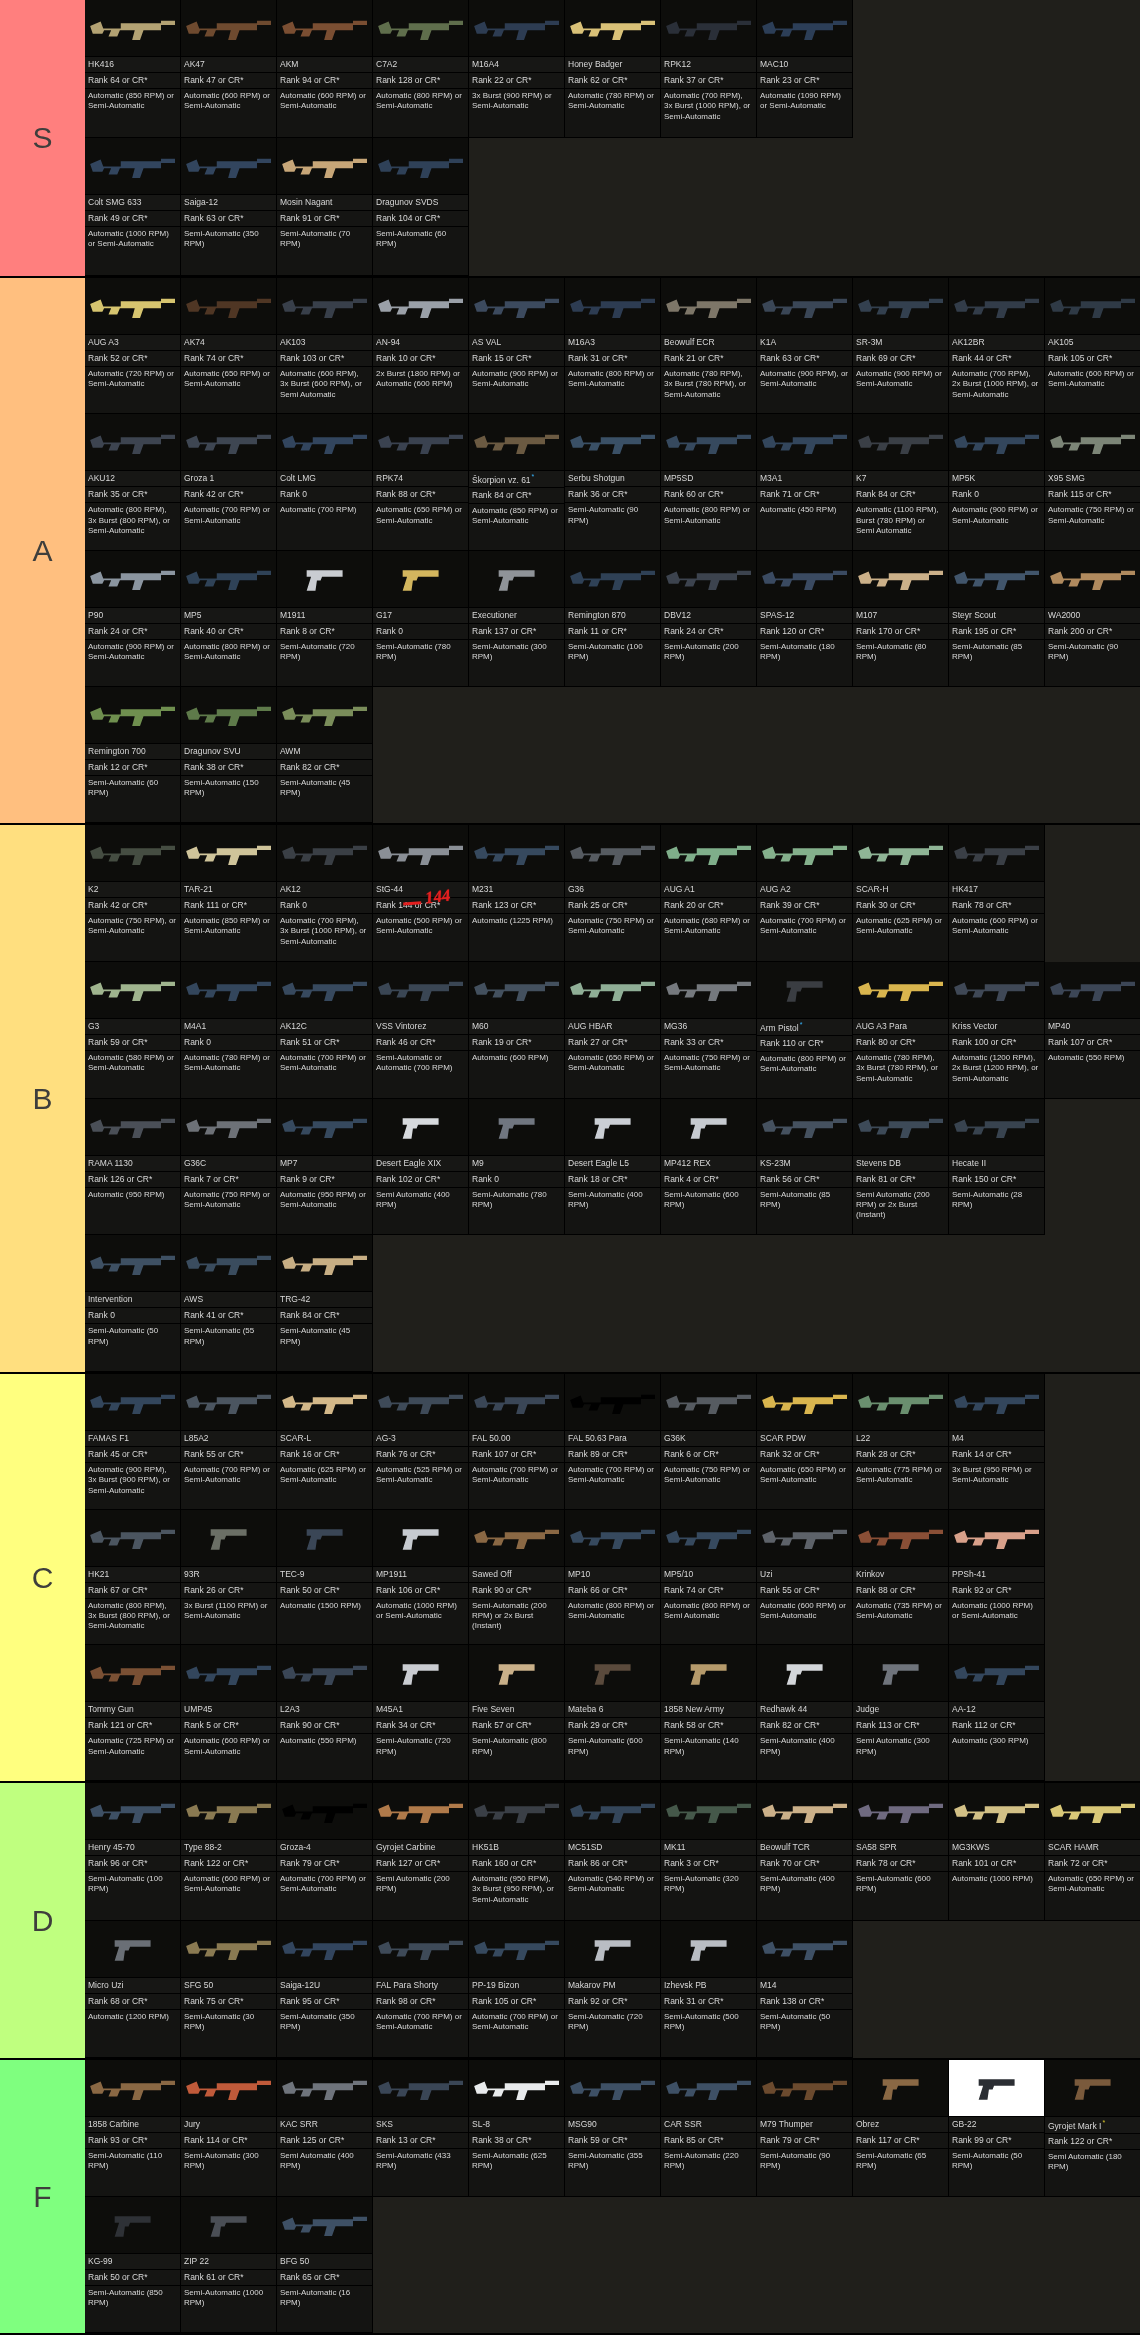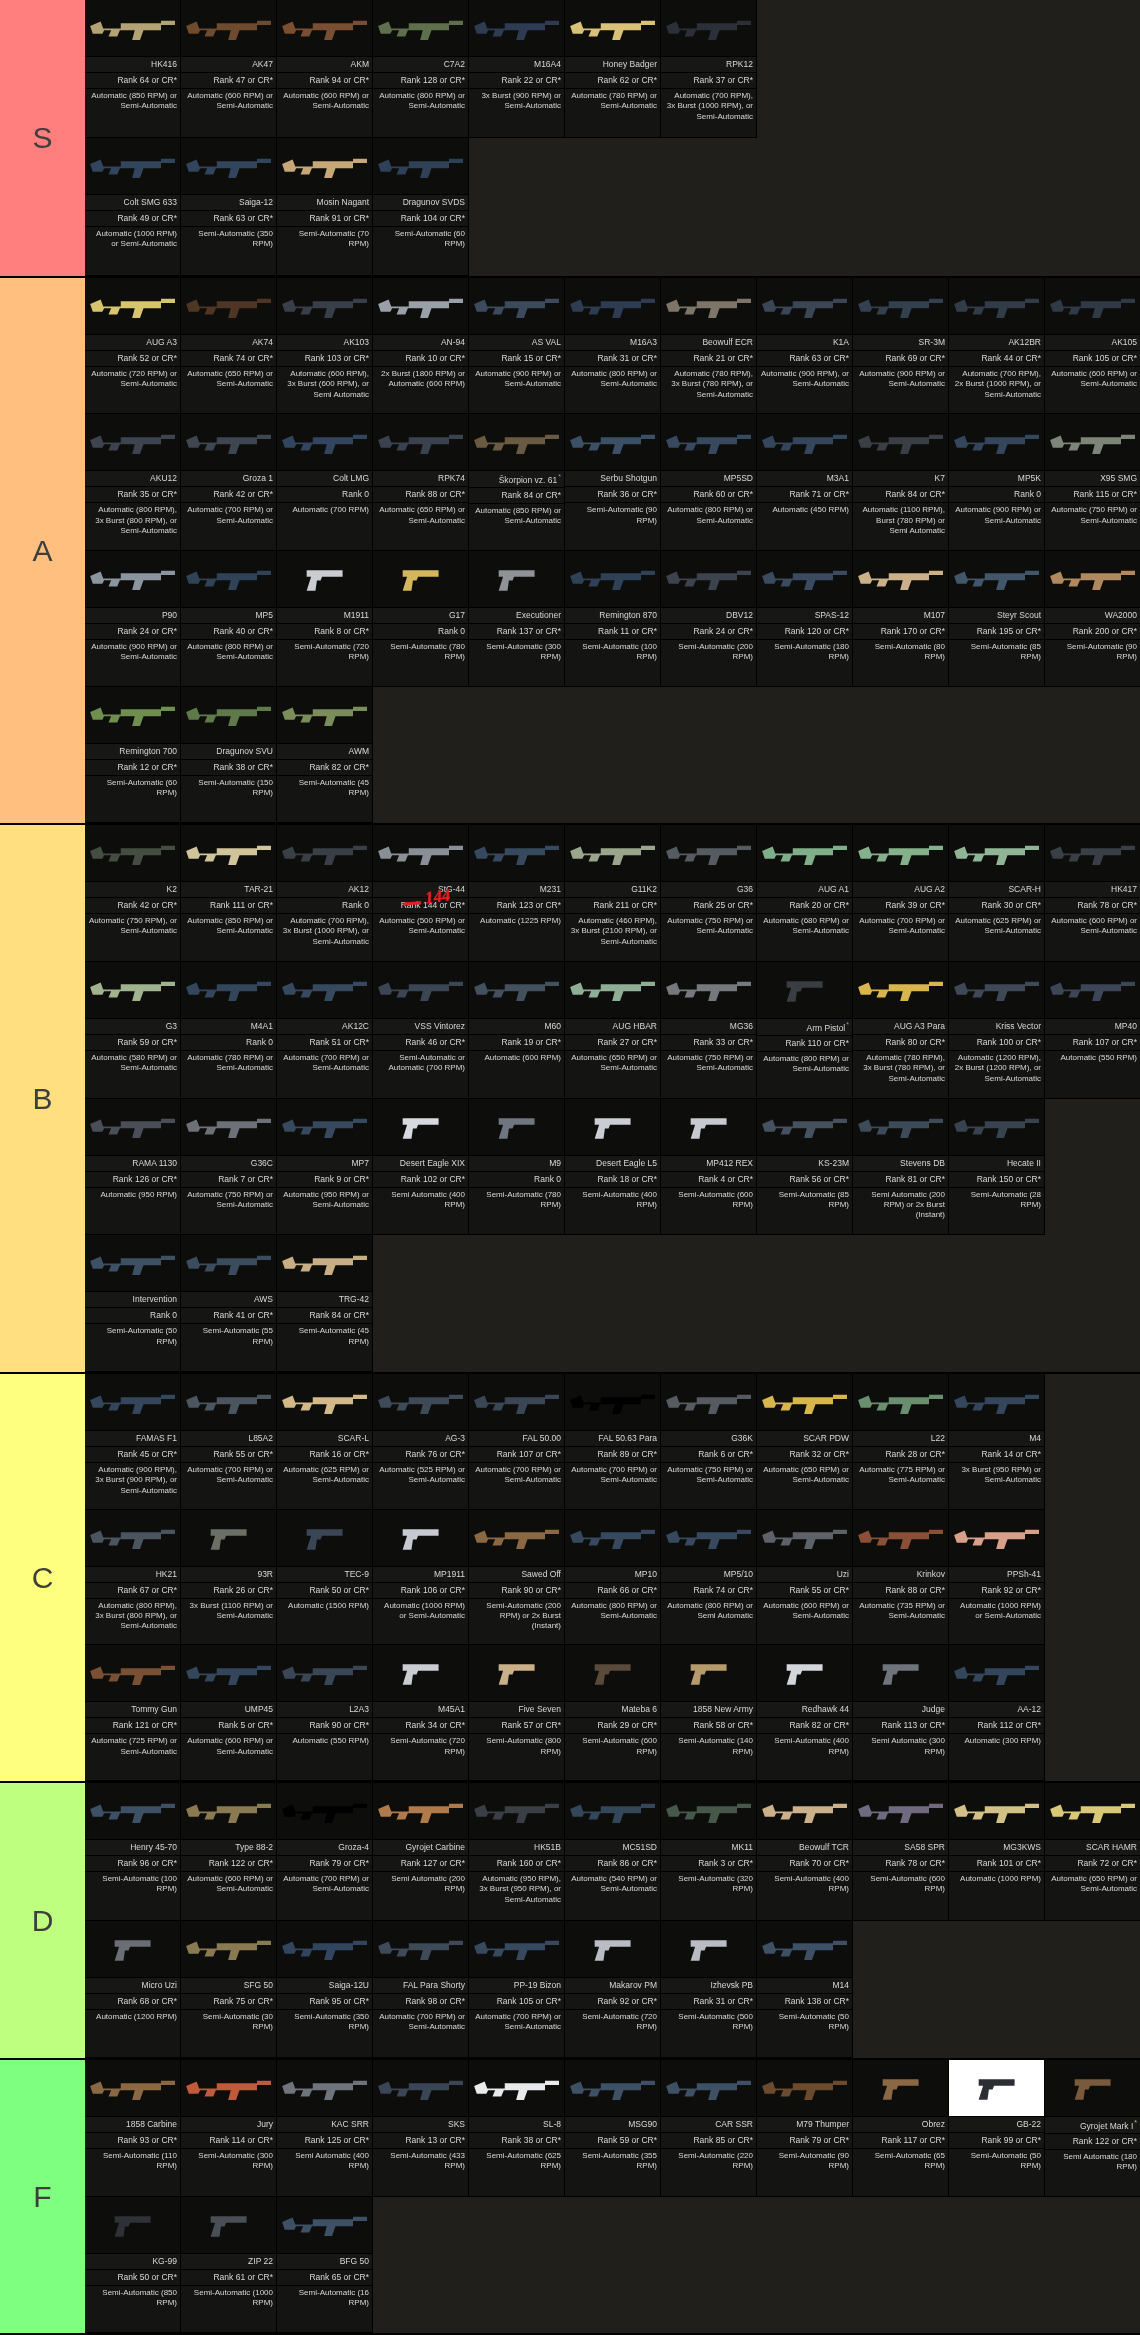--- a/index.html
+++ b/index.html
@@ -2,21 +2,21 @@
 <html><head>
 <meta charset="utf-8">
 <style>
   html,body{margin:0;padding:0;background:#0a0a09;}
   #board{position:relative;width:1140px;height:2335px;background:#000;
          font-family:"Liberation Sans",sans-serif;overflow:hidden;}
   .tier{display:flex;border-bottom:2px solid #000;box-sizing:border-box;}
   .tlabel{flex:0 0 85px;display:flex;align-items:center;justify-content:center;
           font-size:30px;color:#3e3e3c;user-select:none;}
   .tcontent{flex:1;background:#201f1b;position:relative;display:flex;flex-direction:column;}
-  .trow{display:flex;flex:1;min-height:0;text-align:right;}
+  .trow{display:flex;flex:1;min-height:0;}
   .tile{width:96px;flex:0 0 96px;box-sizing:border-box;border-right:1px solid #000;
         border-bottom:1px solid #000;background:#121210;display:flex;flex-direction:column;
         position:relative;}
   .timg{flex:0 0 56px;display:flex;align-items:center;justify-content:center;background:#0d0d0b;overflow:hidden;}
   .timg svg{display:block;}
   .bar{border-top:1px solid #000;padding:2px 3px;color:#d9d9d9;background:#16city1614;}
   .nm{font-size:8.5px;min-height:11px;background:#171715;}
   .rk{font-size:8.5px;min-height:11px;background:#151513;}
   .md{font-size:8px;line-height:1.3;flex:1;background:#141412;}
   .note{position:absolute;left:52px;top:62px;color:#e31f1f;
@@ -134,20 +134,30 @@
           <div class="tile">
             <div class="timg">
               <svg width="88" height="35" viewBox="0 0 100 40">
                 <use xlink:href="#g-rifle" fill="#2a2f38"></use>
               </svg>
             </div>
             <div class="bar nm">RPK12</div>
             <div class="bar rk">Rank 37 or CR*</div>
             <div class="bar md">Automatic (700 RPM), 3x Burst (1000 RPM), or Semi-Automatic</div>
           </div>
+          <div class="tile">
+            <div class="timg">
+              <svg width="88" height="35" viewBox="0 0 100 40">
+                <use xlink:href="#g-rifle" fill="#2c3e57"></use>
+              </svg>
+            </div>
+            <div class="bar nm">MAC10</div>
+            <div class="bar rk">Rank 23 or CR*</div>
+            <div class="bar md">Automatic (1090 RPM) or Semi-Automatic</div>
+          </div>
         </div>
         <div class="trow">
           <div class="tile">
             <div class="timg">
               <svg width="88" height="35" viewBox="0 0 100 40">
                 <use xlink:href="#g-rifle" fill="#32455e"></use>
               </svg>
             </div>
             <div class="bar nm">Colt SMG 633</div>
             <div class="bar rk">Rank 49 or CR*</div>
@@ -611,30 +621,20 @@
                 <use xlink:href="#g-rifle" fill="#36495e"></use>
               </svg>
             </div>
             <div class="bar nm">M231</div>
             <div class="bar rk">Rank 123 or CR*</div>
             <div class="bar md">Automatic (1225 RPM)</div>
           </div>
           <div class="tile">
             <div class="timg">
               <svg width="88" height="35" viewBox="0 0 100 40">
-                <use xlink:href="#g-rifle" fill="#9aa58c"></use>
-              </svg>
-            </div>
-            <div class="bar nm">G11K2</div>
-            <div class="bar rk">Rank 211 or CR*</div>
-            <div class="bar md">Automatic (460 RPM), 3x Burst (2100 RPM), or Semi-Automatic</div>
-          </div>
-          <div class="tile">
-            <div class="timg">
-              <svg width="88" height="35" viewBox="0 0 100 40">
                 <use xlink:href="#g-rifle" fill="#565b61"></use>
               </svg>
             </div>
             <div class="bar nm">G36</div>
             <div class="bar rk">Rank 25 or CR*</div>
             <div class="bar md">Automatic (750 RPM) or Semi-Automatic</div>
           </div>
           <div class="tile">
             <div class="timg">
               <svg width="88" height="35" viewBox="0 0 100 40">

